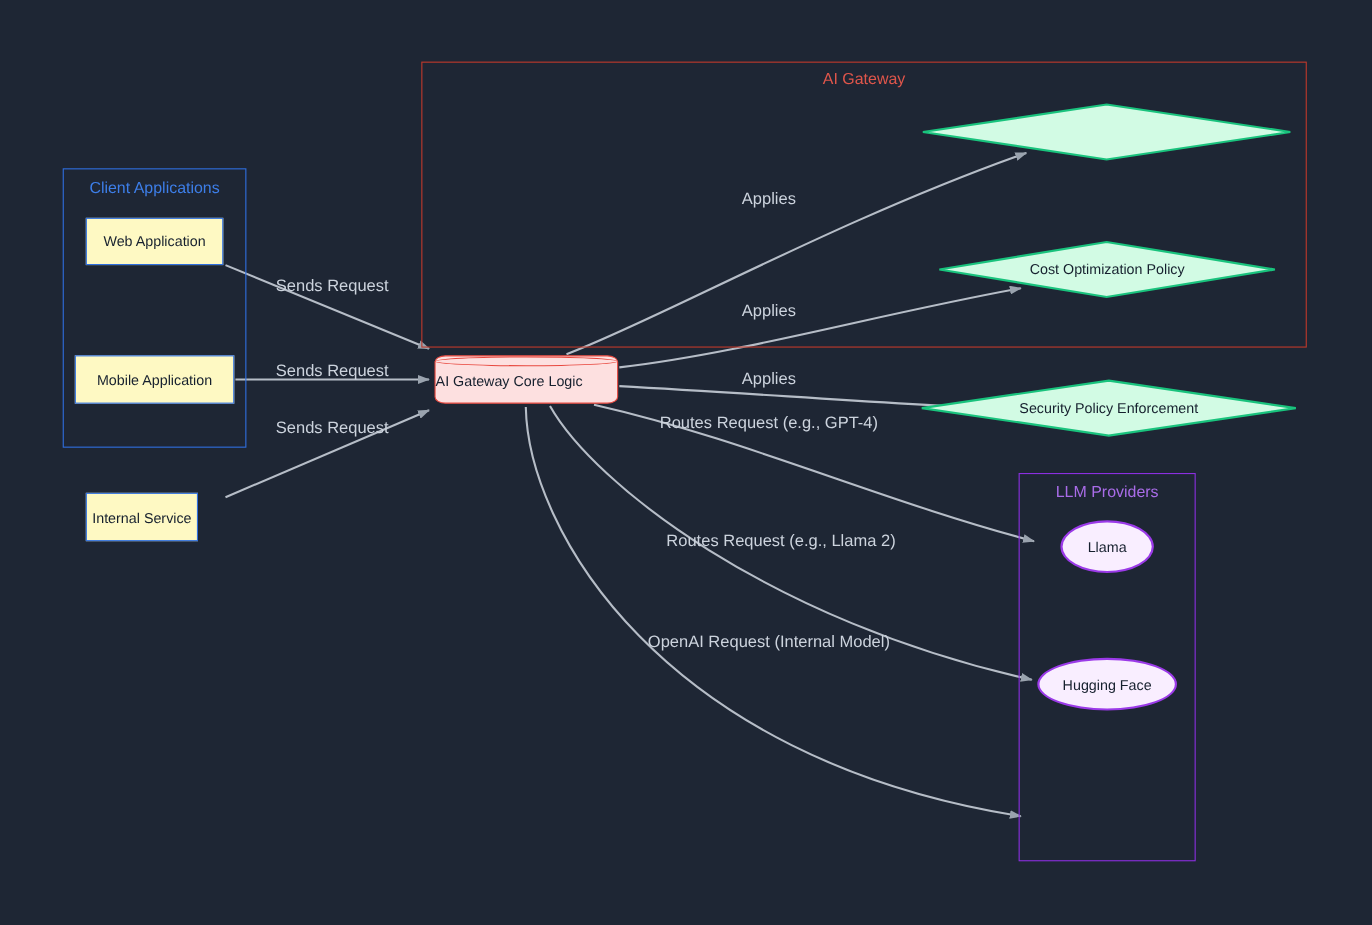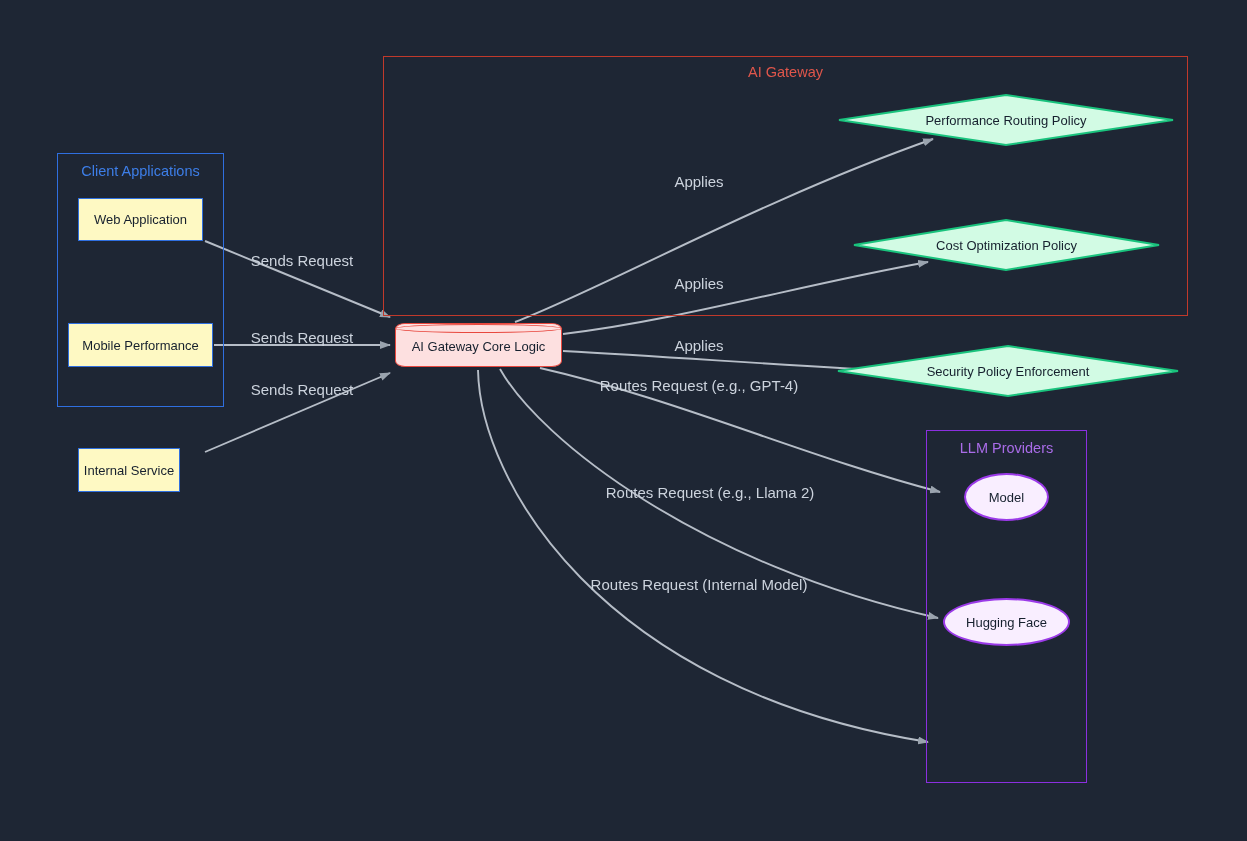--- a/index.html
+++ b/index.html
@@ -78,21 +78,20 @@
     left: 395px; top: 323px;
     width: 167px; height: 44px;
     box-sizing: border-box;
     background: #fde0e0;
     border: 1.6px solid #e8483f;
     border-radius: 10px / 6px;
     color: #16202e;
     font-size: 13px;
     display: flex;
     align-items: center;
-    justify-content: center;
     white-space: nowrap;
   }
   #node-core::before {
     content: "";
     position: absolute;
     left: -1px; right: -1px; top: 0px;
     height: 9px;
     border: 1.6px solid #e8483f;
     border-radius: 50%;
     background: #fde0e0;
@@ -177,54 +176,53 @@
 
   <div class="subgraph" id="sg-llm">
     <div class="subgraph-title">LLM Providers</div>
   </div>
 
   <div class="node-rect" id="node-web-app" style="left:78px; top:198px; width:125px; height:43px;">
     <span>Web Application</span>
   </div>
 
   <div class="node-rect" id="node-mobile-app" style="left:68px; top:323px; width:145px; height:44px;">
-    <span>Mobile Performance</span>
+    <span>Mobile Application</span>
   </div>
 
   <div class="node-rect" id="node-internal-service" style="left:78px; top:448px; width:102px; height:44px;">
     <span>Internal Service</span>
   </div>
 
   <div id="node-core">
     <span class="core-label">AI Gateway Core Logic</span>
   </div>
 
   <div class="node-diamond" id="node-performance-routing" style="left:838px; top:94px; width:336px; height:52px;">
     <svg width="336" height="52">
       <polygon points="168,1 335,26 168,51 1,26" fill="#d2fbe4" stroke="#19c37d" stroke-width="2"></polygon>
     </svg>
-    <div class="dlabel">Performance Routing Policy</div>
   </div>
 
   <div class="node-diamond" id="node-cost-optimization" style="left:853px; top:219px; width:307px; height:52px;">
     <svg width="307" height="52">
       <polygon points="153,1 306,26 153,51 1,26" fill="#d2fbe4" stroke="#19c37d" stroke-width="2"></polygon>
     </svg>
     <div class="dlabel">Cost Optimization Policy</div>
   </div>
 
   <div class="node-diamond" id="node-security-policy" style="left:837px; top:345px; width:342px; height:52px;">
     <svg width="342" height="52">
       <polygon points="171,1 341,26 171,51 1,26" fill="#d2fbe4" stroke="#19c37d" stroke-width="2"></polygon>
     </svg>
     <div class="dlabel">Security Policy Enforcement</div>
   </div>
 
   <div class="node-ellipse" id="node-openai" style="left:964px; top:473px; width:85px; height:48px;">
-    <span>Model</span>
+    <span>Llama</span>
   </div>
 
   <div class="node-ellipse" id="node-hugging-face" style="left:943px; top:598px; width:127px; height:48px;">
     <span>Hugging Face</span>
   </div>
 
 
   <div class="edge-label" style="left:302px; top:260px;">Sends Request</div>
 
   <div class="edge-label" style="left:302px; top:337px;">Sends Request</div>
@@ -234,15 +232,15 @@
   <div class="edge-label" style="left:699px; top:181px;">Applies</div>
 
   <div class="edge-label" style="left:699px; top:283px;">Applies</div>
 
   <div class="edge-label" style="left:699px; top:345px;">Applies</div>
 
   <div class="edge-label" style="left:699px; top:385px;">Routes Request (e.g., GPT-4)</div>
 
   <div class="edge-label" style="left:698px; top:492px;padding-left:24px;">Routes Request (e.g., Llama 2)</div>
 
-  <div class="edge-label" style="left:699px; top:584px;">Routes Request (Internal Model)</div>
+  <div class="edge-label" style="left:699px; top:584px;">OpenAI Request (Internal Model)</div>
 
 </div>
 
 </body></html>

